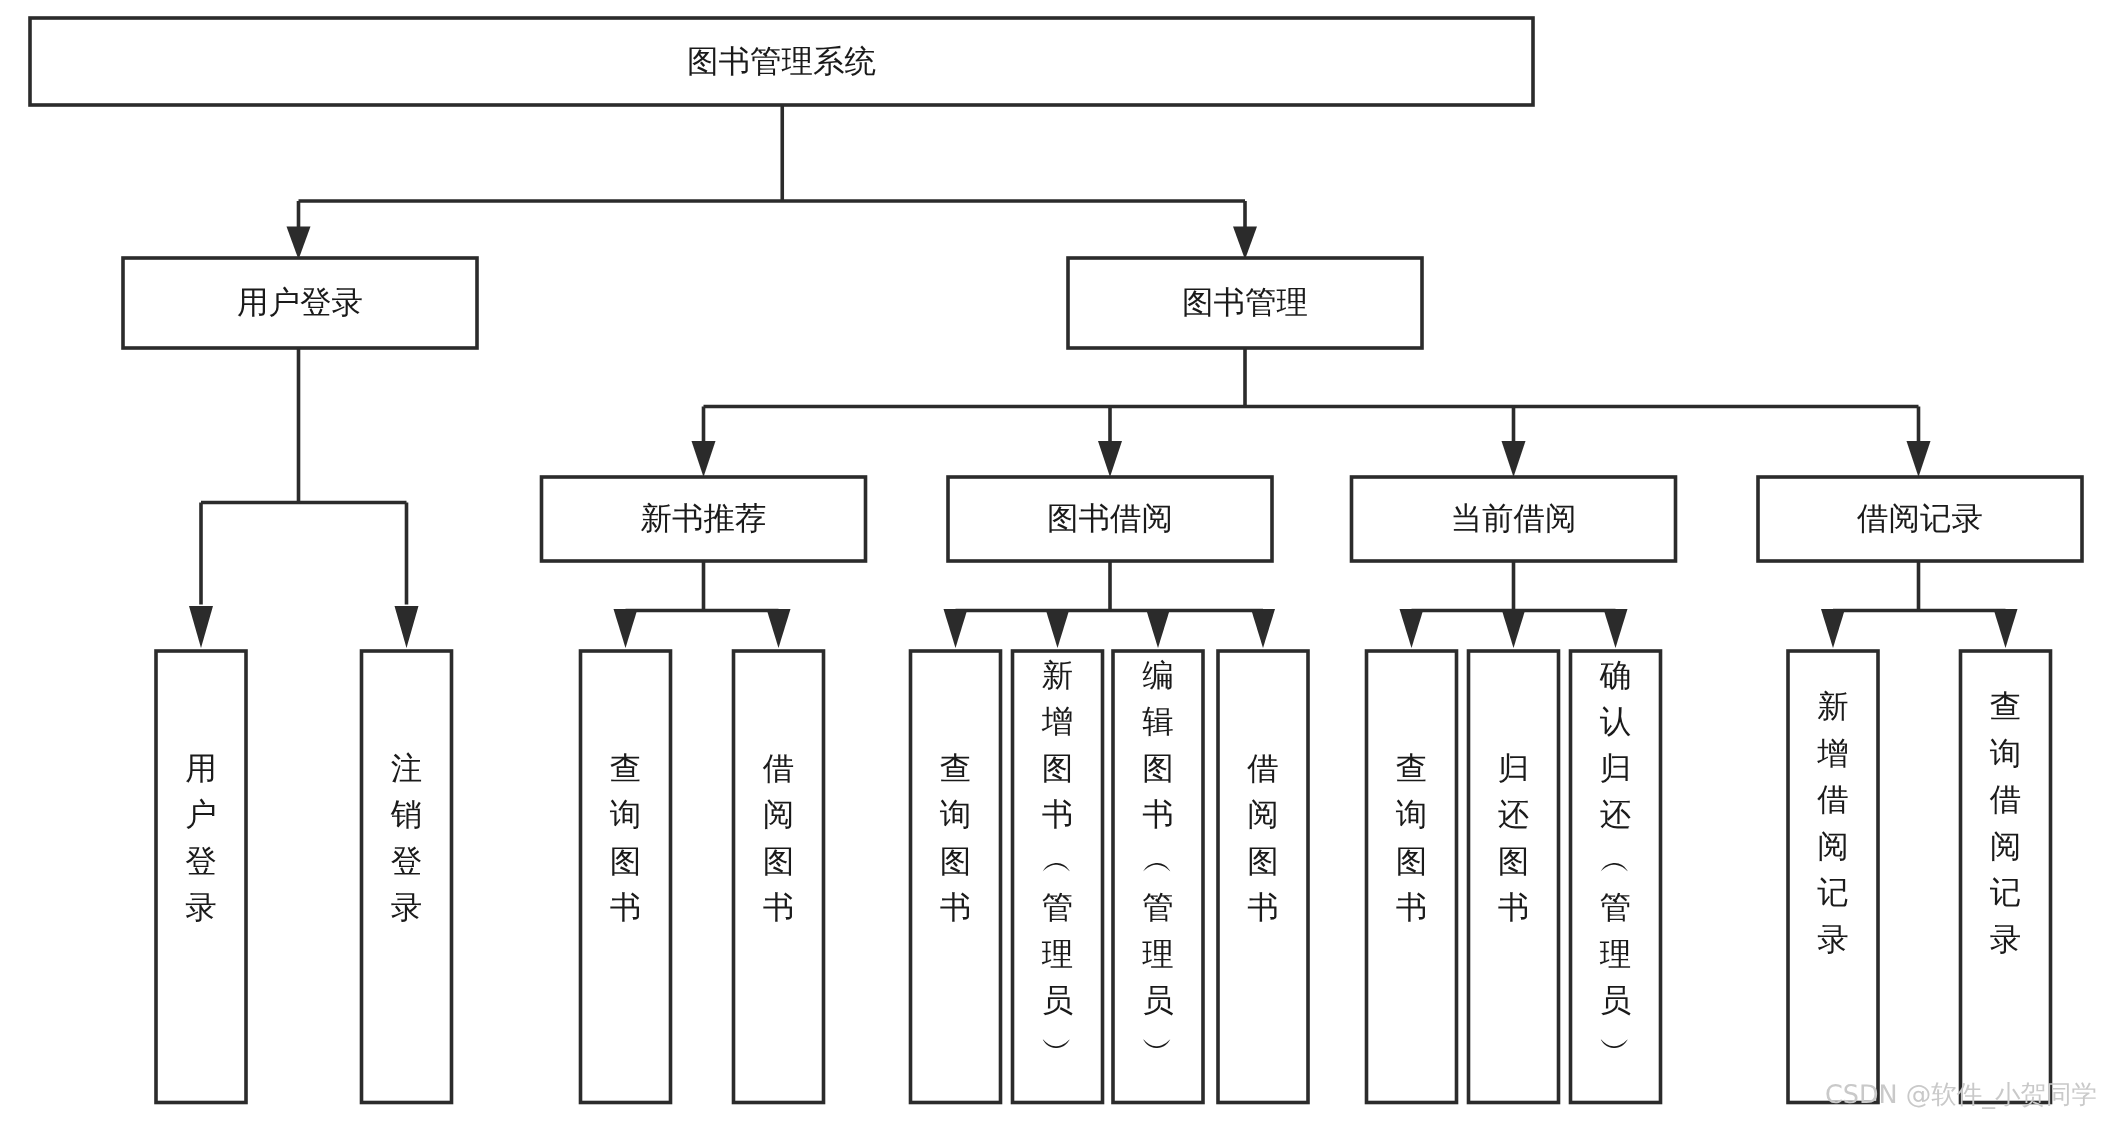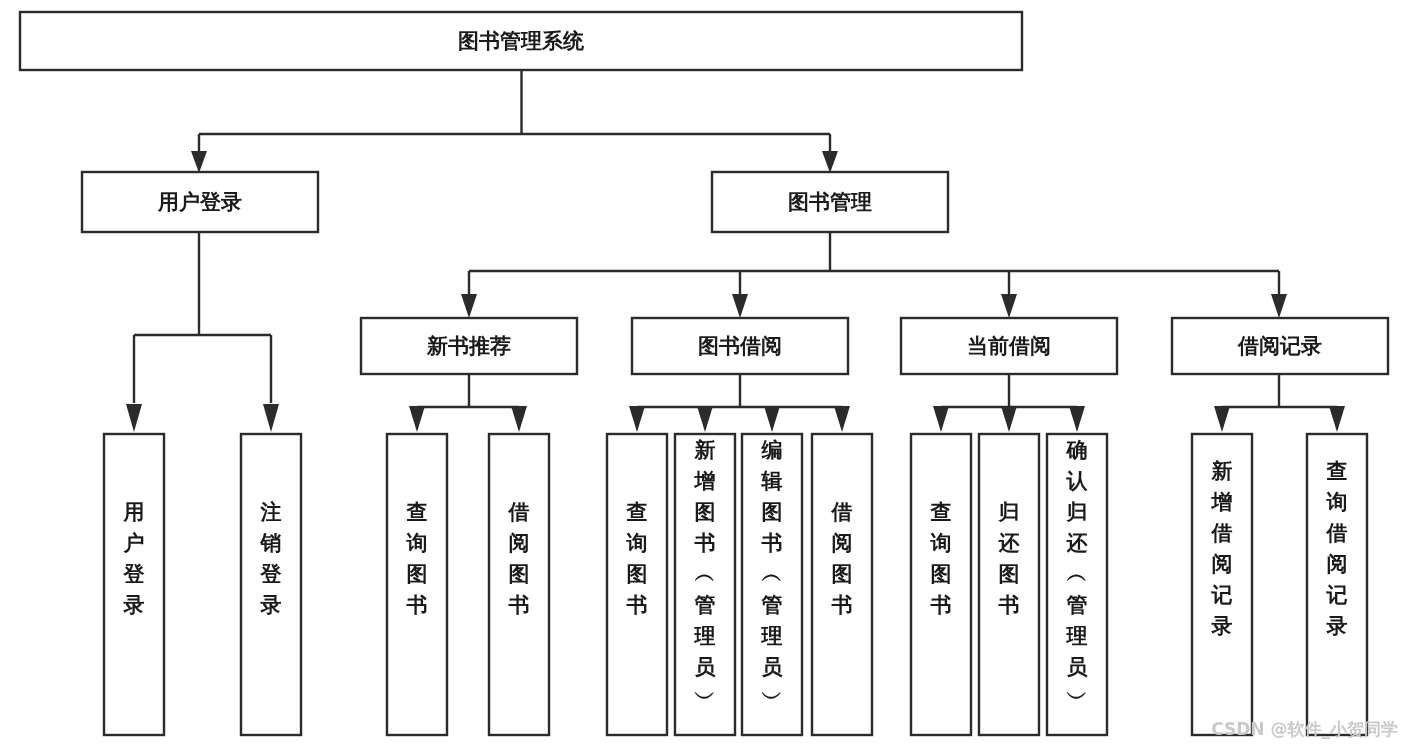--- a/index.html
+++ b/index.html
@@ -12,21 +12,20 @@
     height: 747px;
     font-family: "DejaVu Sans", "Liberation Sans", sans-serif;
     overflow: hidden;
     position: relative;
   }
   #diagram-root {
     position: absolute;
     left: 0; top: 0;
     width: 1405px;
     height: 747px;
-    font-weight: bold;
   }
   svg.chart-svg {
     display: block;
     width: 1405px;
     height: 747px;
   }
   .node-box {
     fill: #ffffff;
     stroke: #2b2b2b;
     stroke-width: 2.4;

